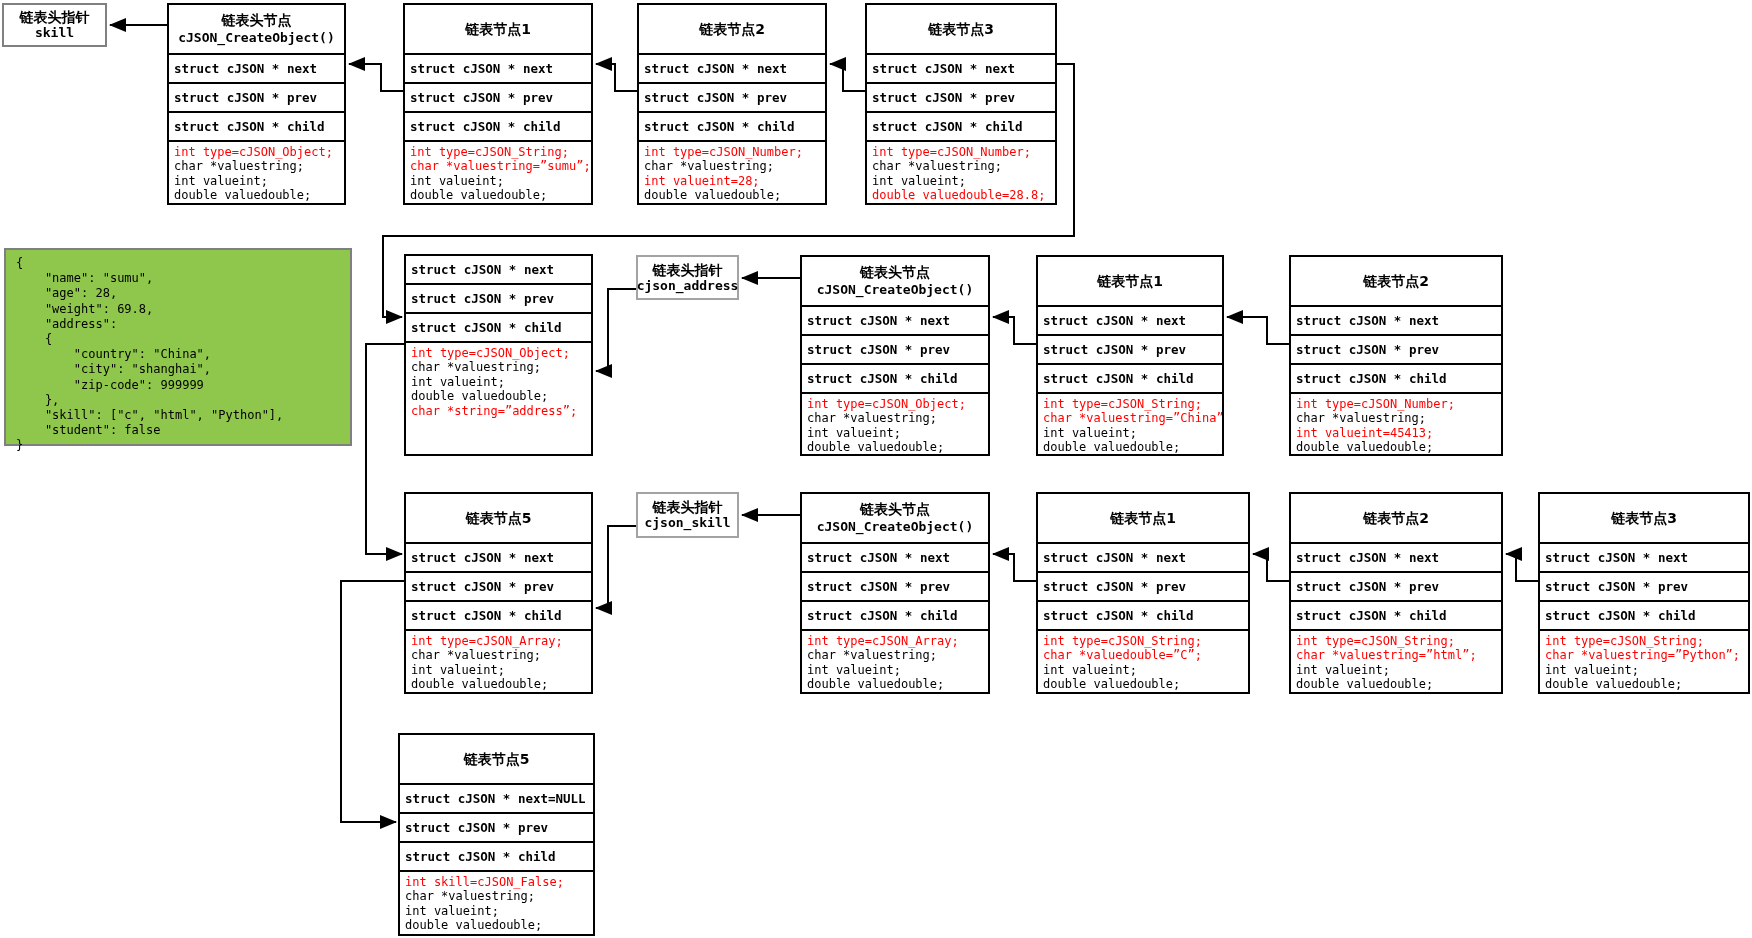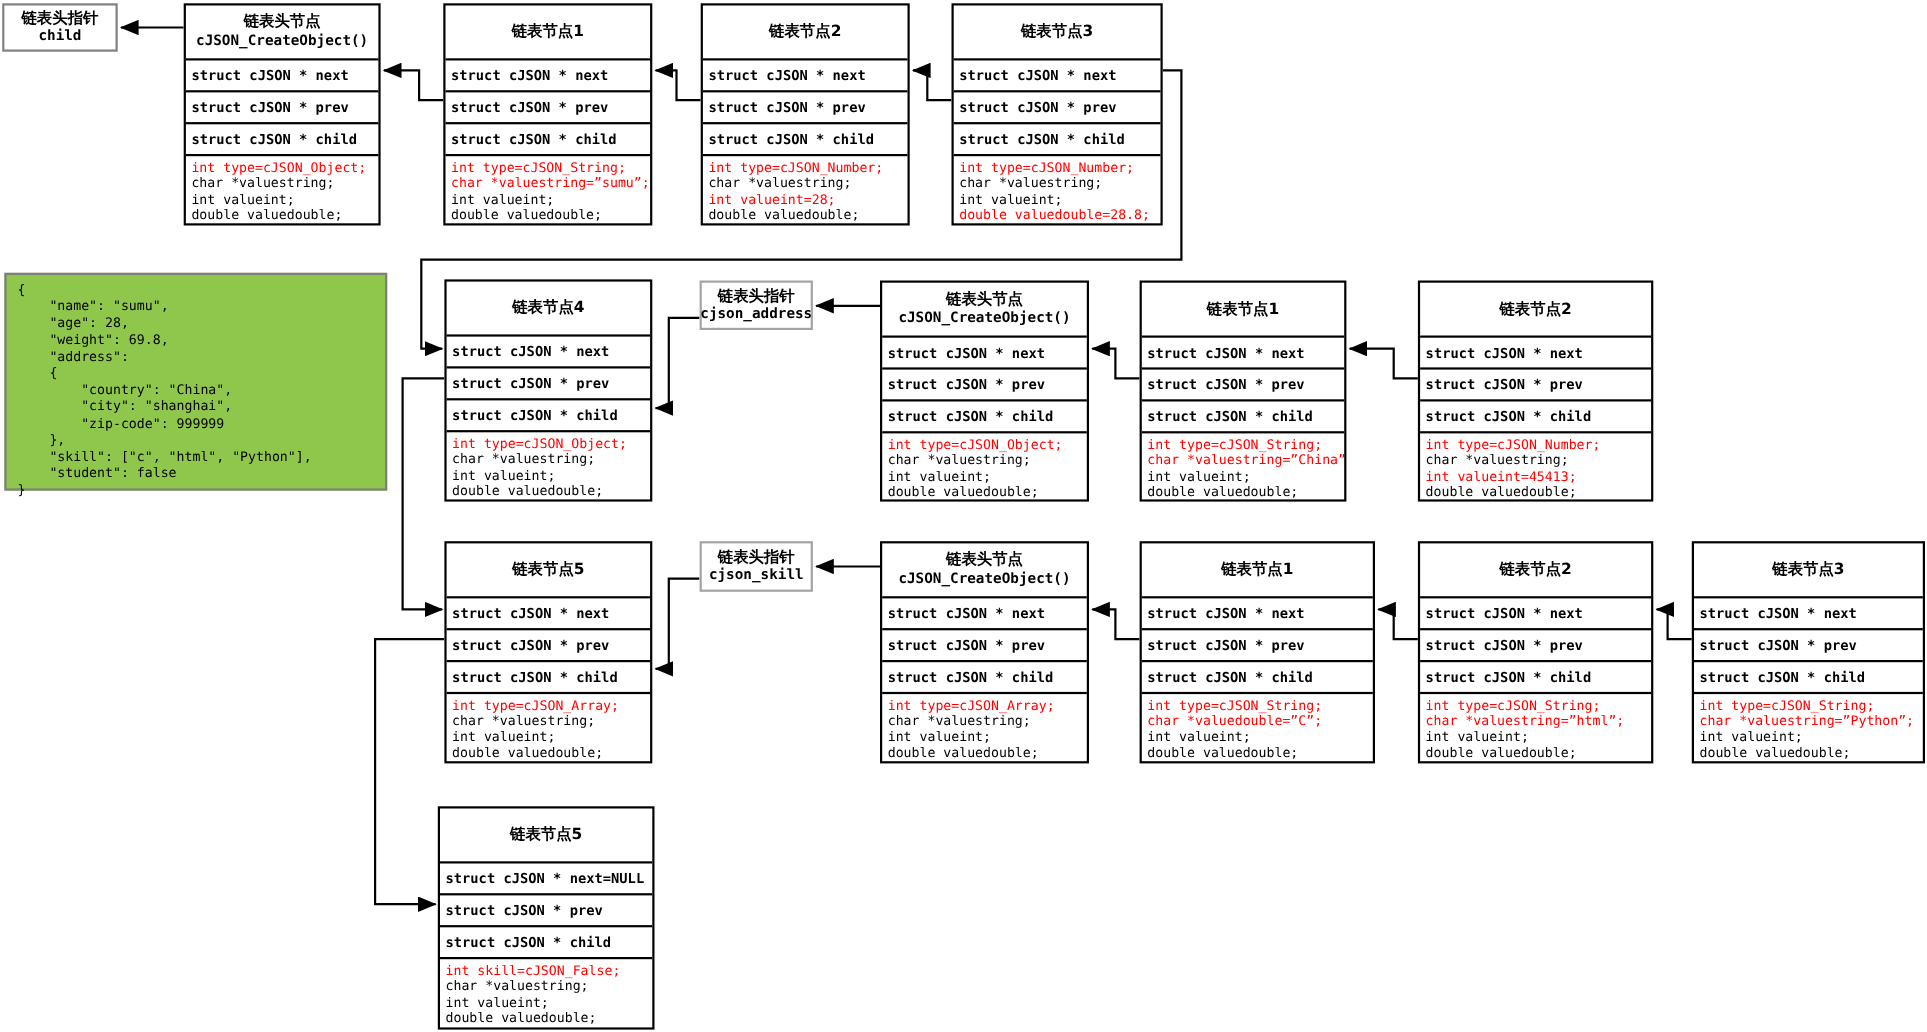--- a/index.html
+++ b/index.html
@@ -67,21 +67,21 @@
         "city": "shanghai",
         "zip-code": 999999
     },
     "skill": ["c", "html", "Python"],
     "student": false
 }</div>
 
   <div id="boxes">
       <div class="pbox gray" style="left: 2px; top: 3px; width: 105px; height: 44px;">
         <div class="ptitle">链表头指针</div>
-        <div class="psub">child</div>
+        <div class="psub">skill</div>
       </div>
       <div class="pbox" style="left: 636px; top: 255px; width: 103px; height: 45px;">
         <div class="ptitle">链表头指针</div>
         <div class="psub">cjson_address</div>
       </div>
       <div class="pbox" style="left: 636px; top: 492px; width: 103px; height: 46px;">
         <div class="ptitle">链表头指针</div>
         <div class="psub">cjson_skill</div>
       </div>
       <div class="nbox" style="left: 167px; top: 3px; width: 179px; height: 202px;">
@@ -139,23 +139,20 @@
         <div class="nfield">struct cJSON * child</div>
         <div class="nbody">
           <div class="bline red">int type=cJSON_Number;</div>
           <div class="bline">char *valuestring;</div>
           <div class="bline">int valueint;</div>
           <div class="bline red">double valuedouble=28.8;</div>
           <div class="bline red">char *string=”weight”;</div>
         </div>
       </div>
       <div class="nbox" style="left: 404px; top: 254px; width: 189px; height: 202px;">
-        <div class="ntitle">
-          <div>链表节点4</div>
-        </div>
         <div class="nfield">struct cJSON * next</div>
         <div class="nfield">struct cJSON * prev</div>
         <div class="nfield">struct cJSON * child</div>
         <div class="nbody">
           <div class="bline red">int type=cJSON_Object;</div>
           <div class="bline">char *valuestring;</div>
           <div class="bline">int valueint;</div>
           <div class="bline">double valuedouble;</div>
           <div class="bline red">char *string=”address”;</div>
         </div>

